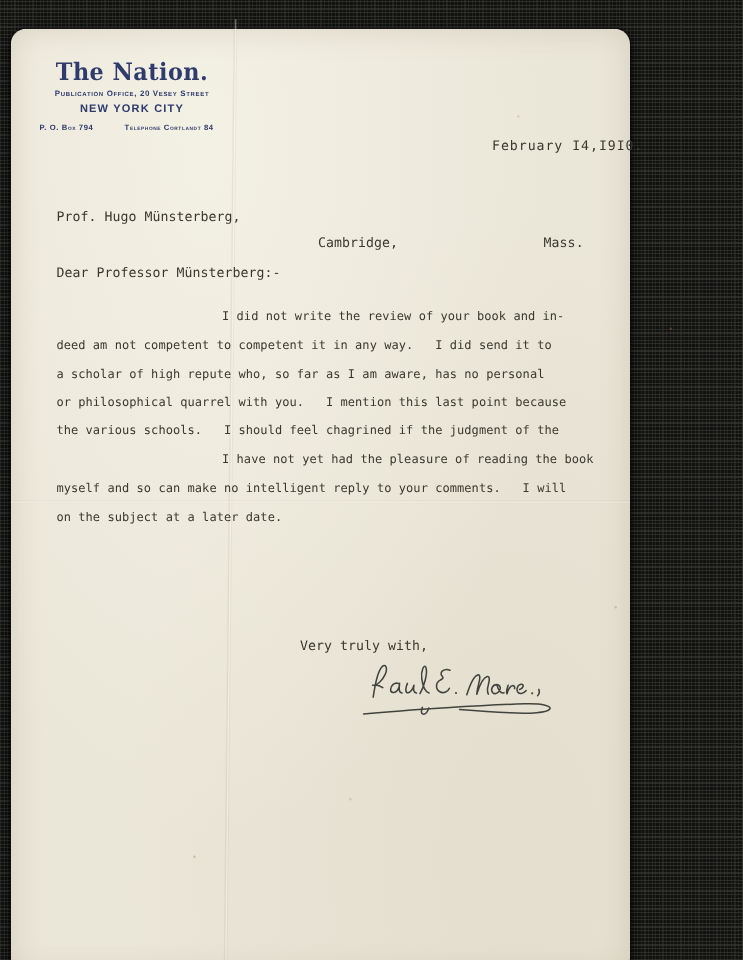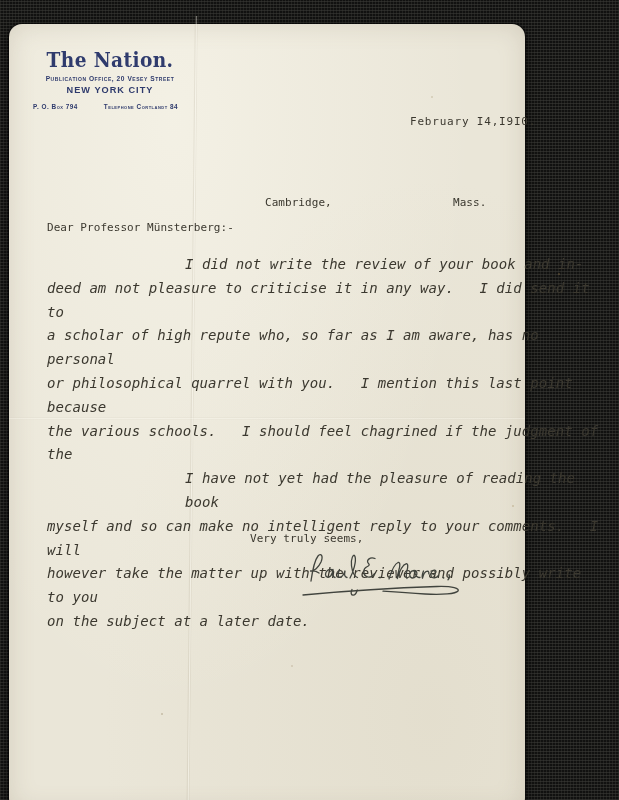--- a/index.html
+++ b/index.html
@@ -70,23 +70,22 @@
     white-space:pre; letter-spacing:0.05px;
   }
   .date{ left:401px; top:90px; letter-spacing:0.8px; }
   .recipient{ left:38px; top:149px; }
   .addr-city{ left:256px; top:171px; }
   .addr-state{ left:444px; top:171px; }
   .salutation{ left:38px; top:196px; }
   .closing{ left:241px; top:507px; }
   .body-block{ position:absolute; left:38px; top:229px; width:552px; }
   .tline{
-    color:#3b382f; font-size:14px; line-height:23.8px; white-space:pre-wrap;
+    color:#3b382f; font-size:10px; line-height:23.8px; white-space:pre-wrap;
     letter-spacing:0.05px;
-    font-style:italic;
   }
   .tline.indent{ padding-left:138px; }
   .u-phrase{ border-bottom:1.1px solid rgba(59,56,47,0.9); }
   
   .signature{ position:absolute; left:286px; top:524px; width:170px; height:62px; }
   .sr{ position:absolute; width:1px; height:1px; overflow:hidden; clip-path:inset(50%); }
 </style>
 </head>
 <body>
 
@@ -100,38 +99,38 @@
     <div class="lh-title">The Nation.</div>
     <div class="lh-office">Publication Office, 20 Vesey Street</div>
     <div class="lh-city">New York City</div>
     <div class="lh-poline">
       <span>P. O. Box 794</span><span class="tel">Telephone Cortlandt 84</span>
     </div>
   </div>
 
   <div class="tw date">February I4,I9I0.</div>
 
+  <div class="tw recipient">Prof. Hugo Münsterberg,</div>
   <div class="tw addr-city">Cambridge,</div>
   <div class="tw addr-state">Mass.</div>
 
   <div class="tw salutation">Dear Professor Münsterberg:-</div>
 
   <div class="body-block">
     <div class="tline indent">I did not write the review of your book and in-</div>
-    <div class="tline">deed am not pleasure to criticise it in any way.   I did send it to</div>
+    <div class="tline">deed am not competent to competent it in any way.   I did send it to</div>
     <div class="tline">a scholar of high repute who, so far as I am aware, has no personal</div>
     <div class="tline">or philosophical quarrel with you.   I mention this last point because</div>
     <div class="tline">the various schools.   I should feel chagrined if the judgment of the</div>
     <div class="tline indent">I have not yet had the pleasure of reading the book</div>
     <div class="tline">myself and so can make no intelligent reply to your comments.   I will</div>
-    <div class="tline">however take the matter up with the reviewer and possibly write to you</div>
     <div class="tline">on the subject at a later date.</div>
   </div>
 
-  <div class="tw closing">Very truly seems,</div>
+  <div class="tw closing">Very truly with,</div>
 
   <div class="signature">
     <span class="sr">Paul E. More.</span>
     <svg viewBox="0 0 170 62" width="170" height="62">
       <g fill="none" stroke="#41443e" stroke-width="1.3" stroke-linecap="round" stroke-linejoin="round">
         <path d="M16,33 C17,26 19,13 23,8 C26,4.5 28.5,8 26,14 C23.5,19.5 19,23.5 15.5,23 C18,22.5 22,23.5 24,25"></path>
         <path d="M37,21.5 C33.5,20.5 30.5,23.5 30.5,26.5 C30.5,29.5 34,30 36,27.5 C37.5,25.5 38,22 38,21.5 C37.5,25.5 37,29 40,29.5"></path>
         <path d="M44.5,21.5 C43,25 42.5,28.8 44.5,29.3 C46.5,29.8 49,26.5 50,23 C49.3,26.5 49.3,29 52,29.5"></path>
         <path d="M55,30 C58.5,24 61.5,13 60,8.5 C58.6,4.5 55.5,11 56.5,18 C57.3,23.5 59,28.5 62.5,29.5"></path>
         <path d="M80,10.5 C75,8.5 70.5,12.5 73.5,15.5 C75.2,17.2 73.5,17.8 71.8,18.8 C67.8,21 67.8,26.5 71.5,28.5 C74.8,30.3 78.5,28 79.5,25.5"></path>

